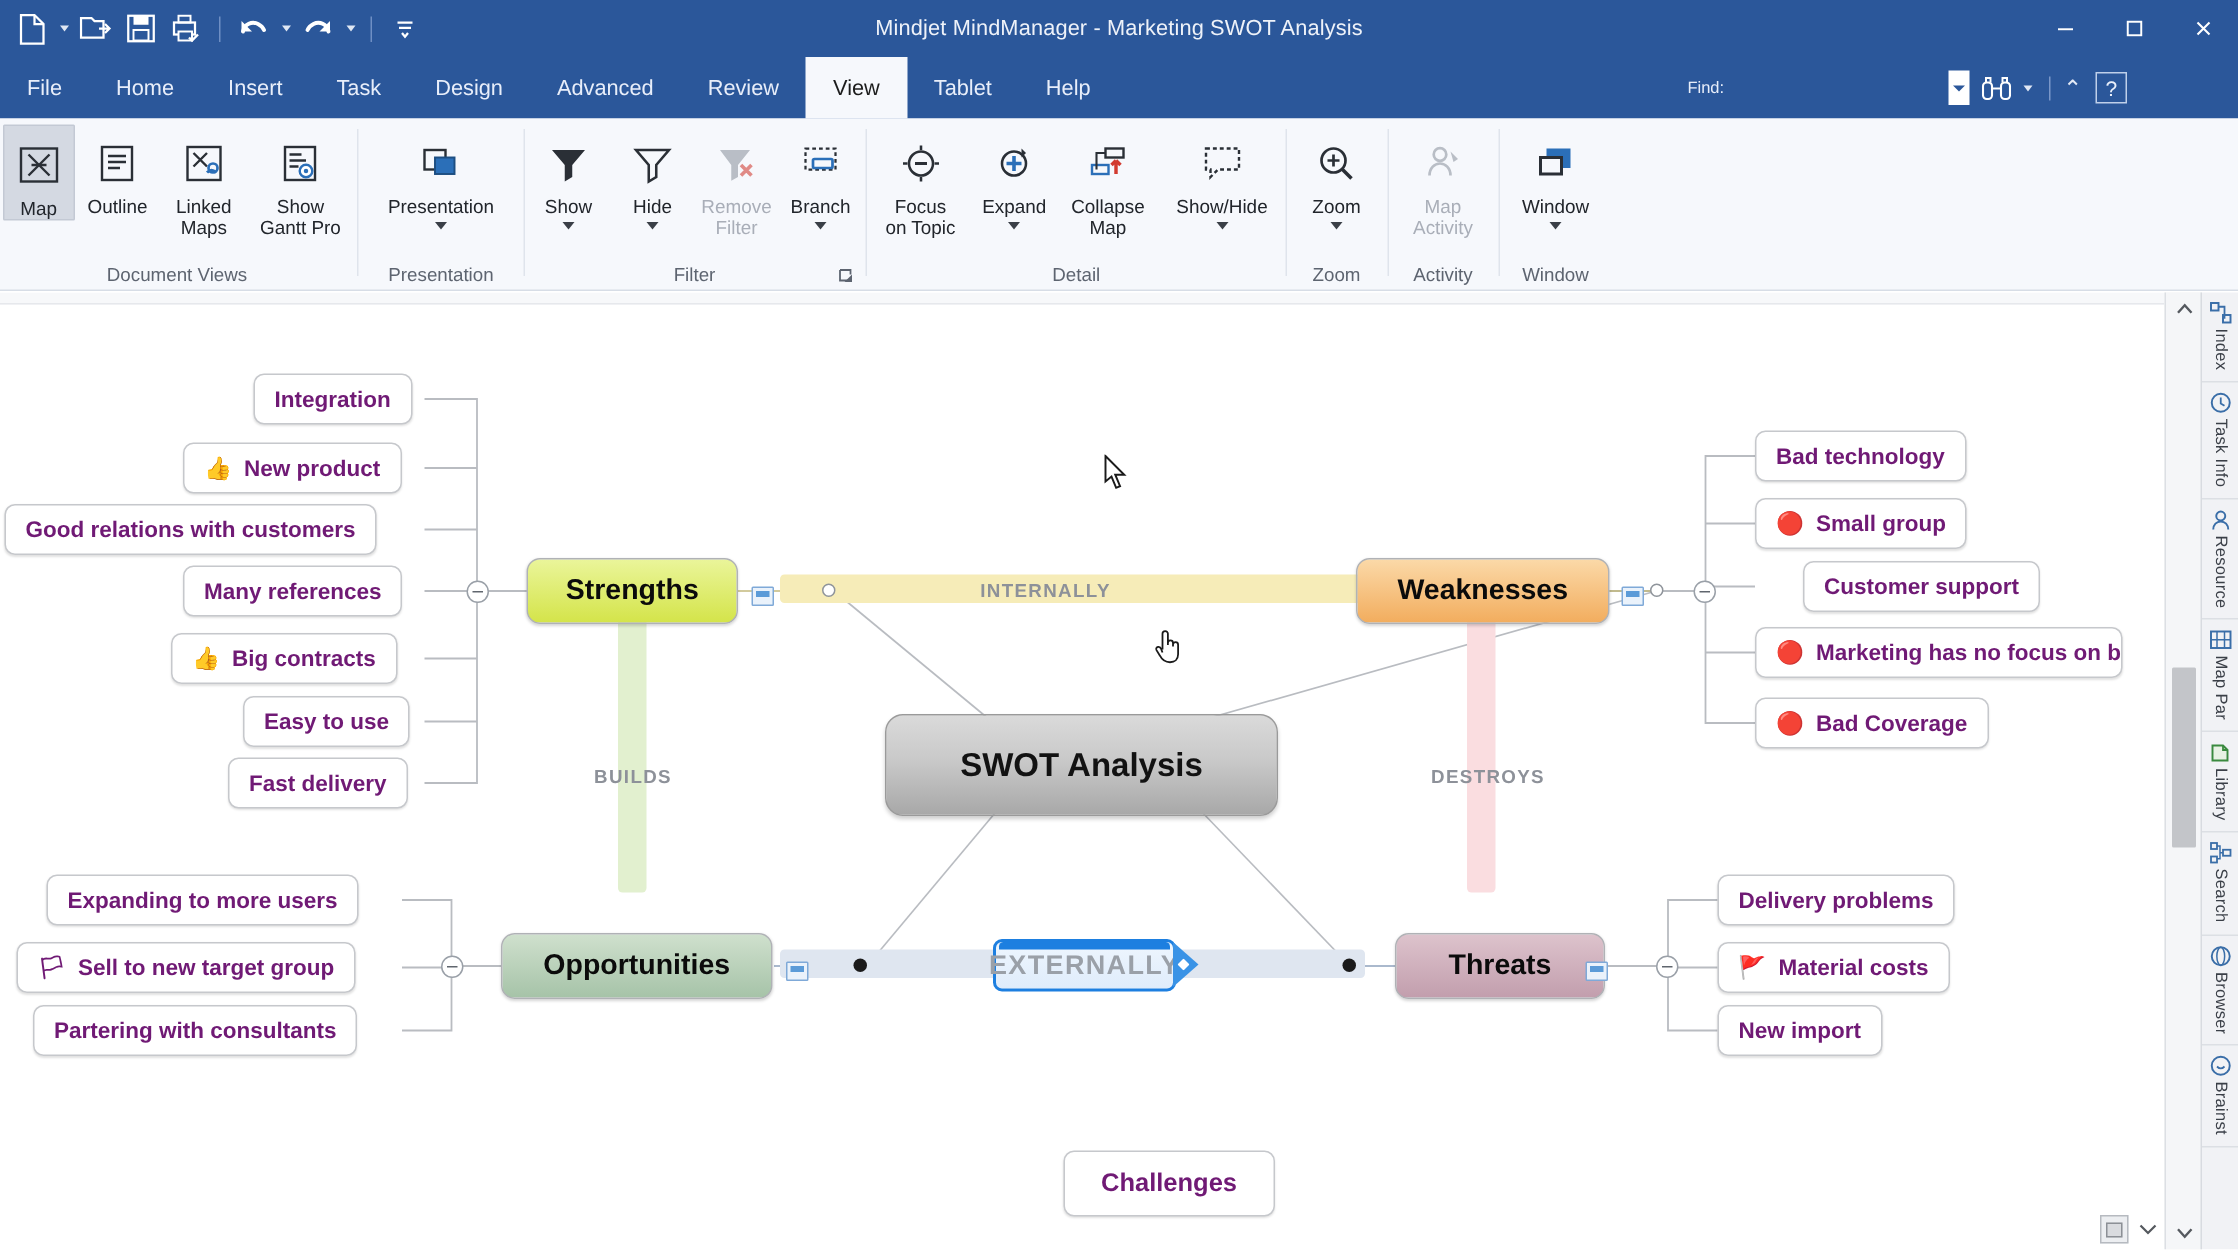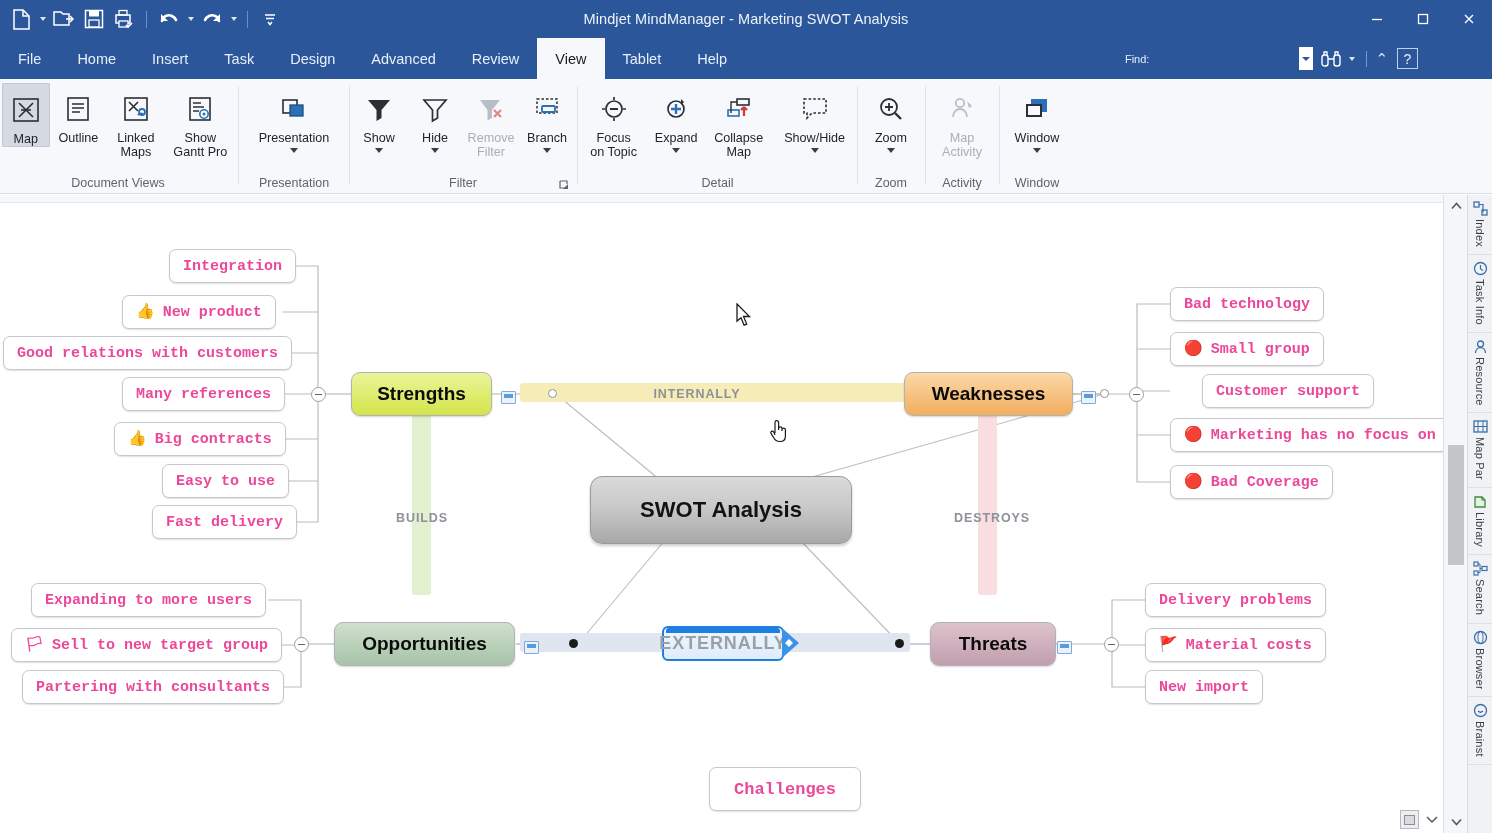--- a/index.html
+++ b/index.html
@@ -113,23 +113,23 @@
   }
 
   
   .canvas {
     position: absolute; left: 0; top: 195px; width: 1443px; height: 638px;
     background: #ffffff; overflow: hidden;
   }
   .node {
     position: absolute; background: #fff; border: 1px solid #c6c8cc;
     border-radius: 7px; display: flex; align-items: center;
-    font-size: 15px; font-weight: bold; color: #ec4899;
+    font-size: 15px; font-weight: bold; color: #701a75;
     box-shadow: 0 1px 1.5px rgba(0,0,0,.12);
-    padding: 0 13px; height: 34px; white-space: nowrap; font-family: Liberation Mono, monospace;
+    padding: 0 13px; height: 34px; white-space: nowrap;
   }
   .node .emoji { margin-right: 8px; font-size: 15px; line-height: 1; }
   .main-node {
     position: absolute; border-radius: 9px; display: flex; align-items: center;
     justify-content: center; font-size: 19px; font-weight: bold; color: #0b0b0b;
     border: 1px solid #b0b2b6; box-shadow: 0 1px 2px rgba(0,0,0,.17);
     height: 44px;
   }
   .center-node {
     position: absolute; border-radius: 12px; display: flex; align-items: center;
@@ -611,21 +611,21 @@
     <div class="collapse-btn" style="left:311px; top:192px;"></div>
 
     <div class="main-node" style="left:904px; top:177px; width:169px; background:linear-gradient(180deg,#fbd9a8 0%,#f2ad5e 100%);">Weaknesses</div>
     <div class="note-icon" style="left:1081px; top:196px;"></div>
     <div class="collapse-btn" style="left:1129px; top:192px;"></div>
 
     <div class="main-node" style="left:334px; top:427px; width:181px; background:linear-gradient(180deg,#cfe0cd 0%,#a6c3a8 100%);">Opportunities</div>
     <div class="note-icon" style="left:524px; top:446px;"></div>
     <div class="collapse-btn" style="left:294px; top:442px;"></div>
 
-    <div class="main-node" style="left:930px; top:427px; width:126px; background:linear-gradient(180deg,#ddc3cc 0%,#c29ead 100%);">Threats</div>
+    <div class="main-node" style="left:930px; top:427px; width:140px; background:linear-gradient(180deg,#ddc3cc 0%,#c29ead 100%);">Threats</div>
     <div class="note-icon" style="left:1057px; top:446px;"></div>
     <div class="collapse-btn" style="left:1104px; top:442px;"></div>
 
     <div class="node" style="left:169px; top:54px;">
       <span>Integration</span>
     </div>
     <div class="node" style="left:122px; top:100px;">
       <span class="emoji">👍</span>
       <span>New product</span>
     </div>

